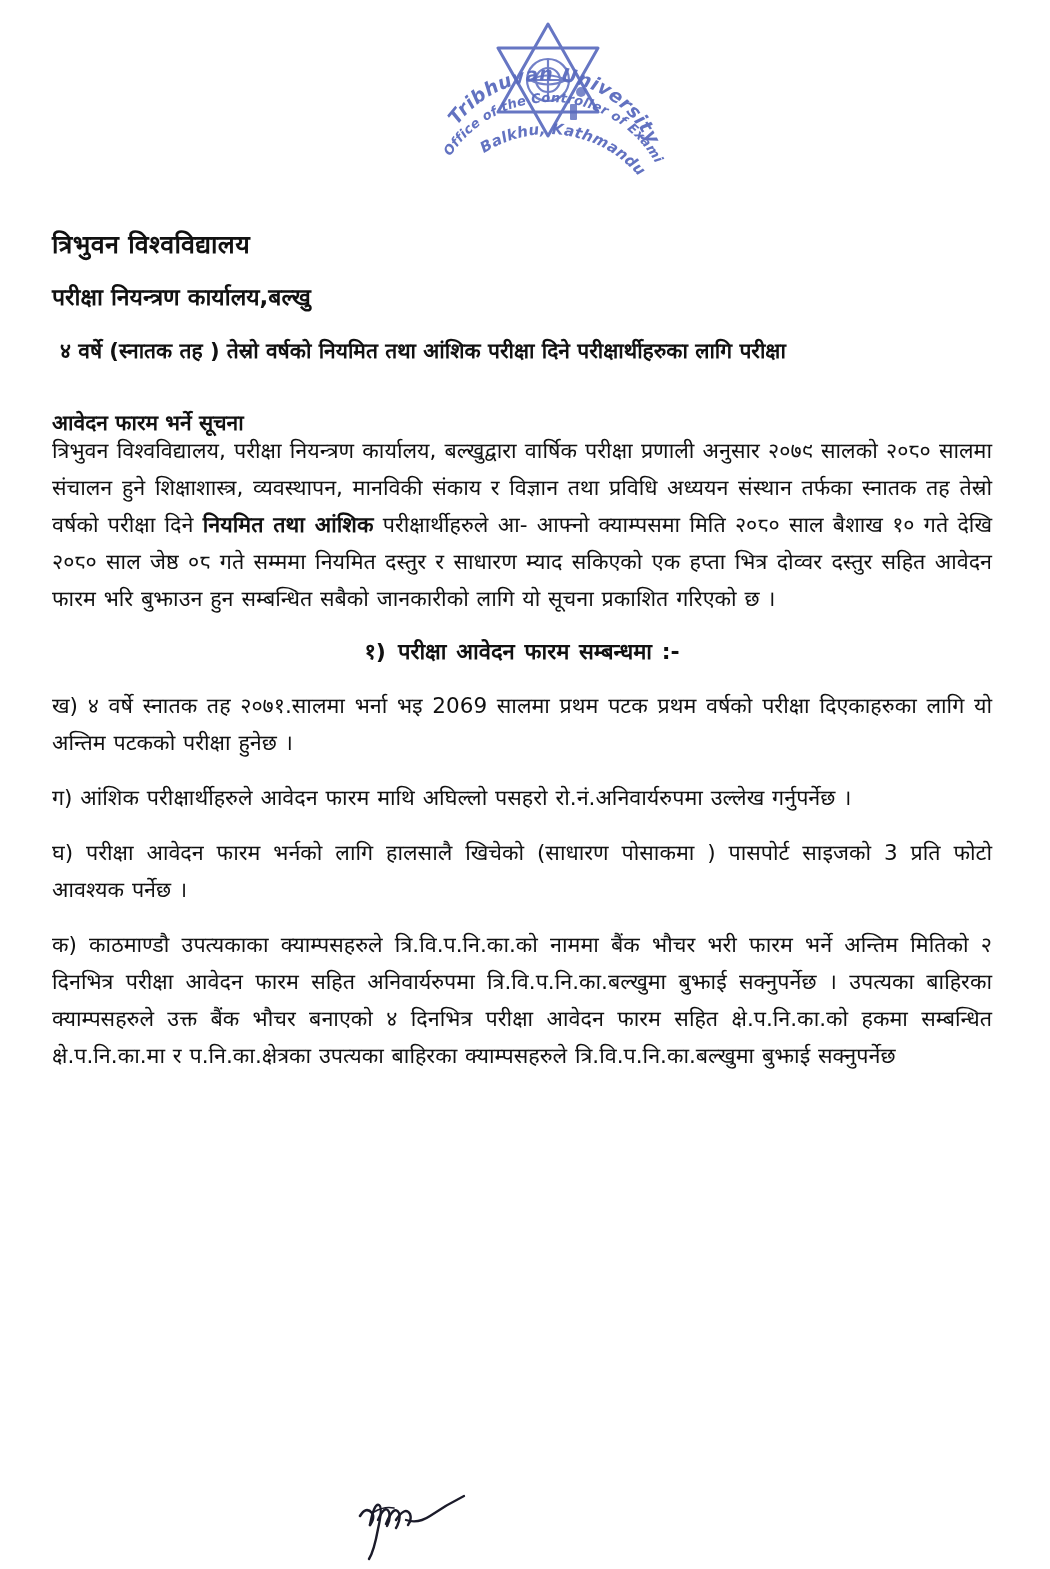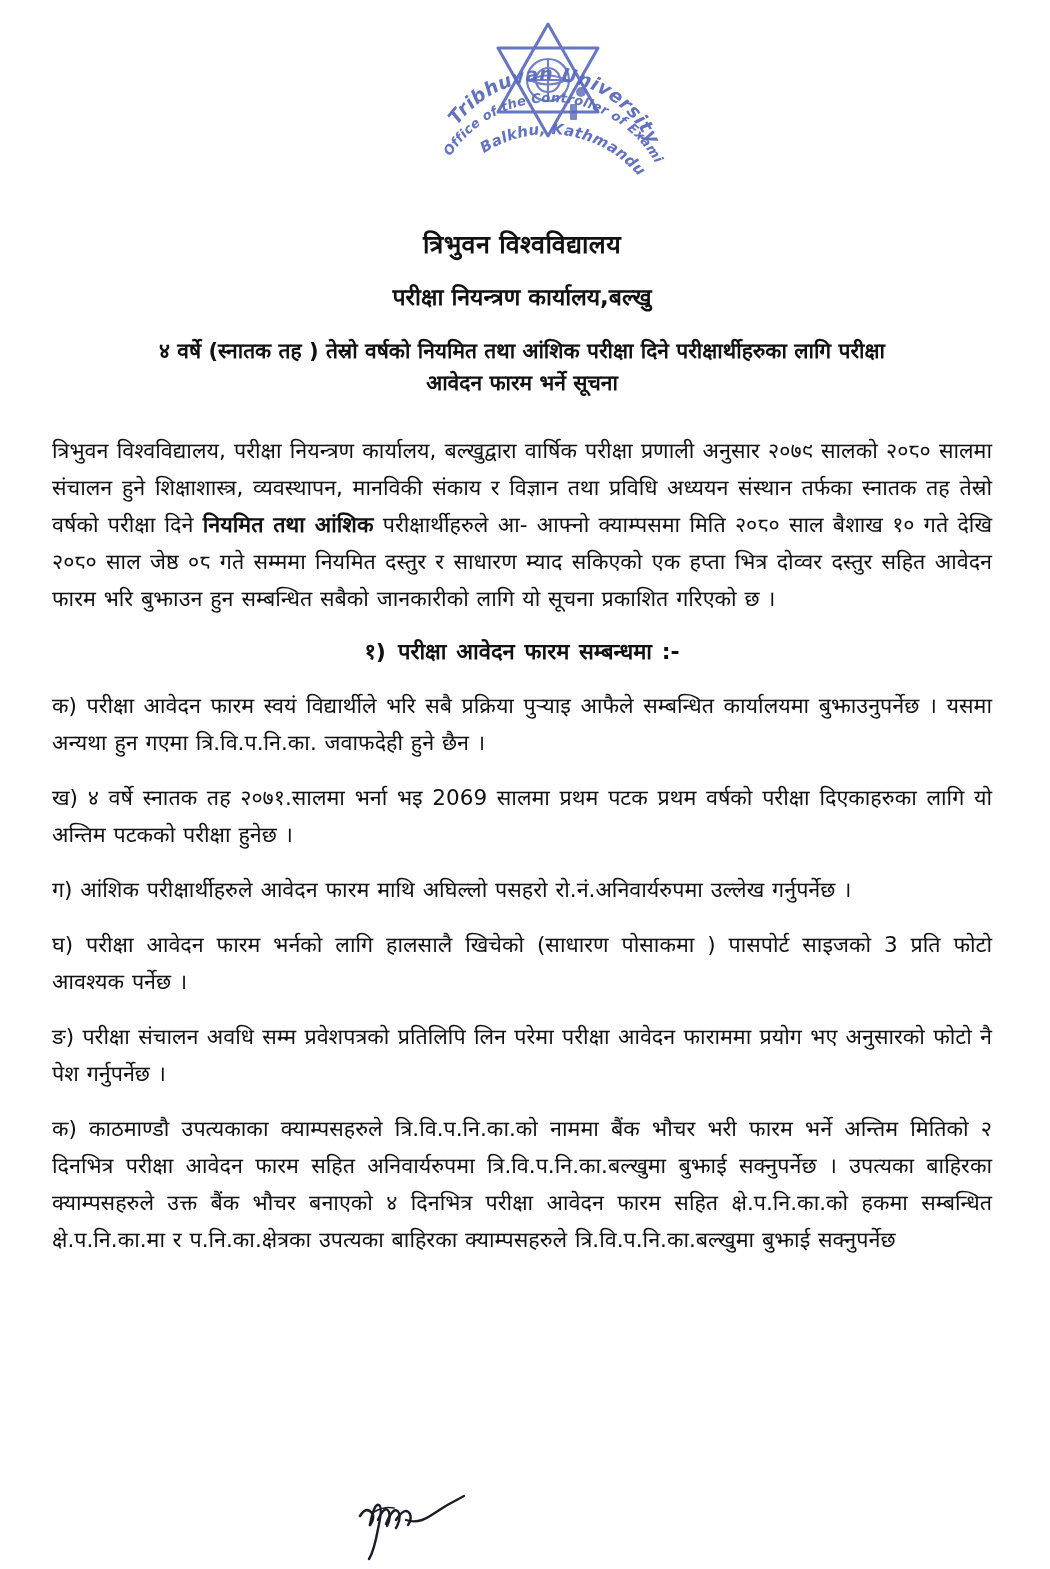--- a/index.html
+++ b/index.html
@@ -32,21 +32,20 @@
     pointer-events: none;
   }
   .stamp svg { display: block; width: 260px; height: 200px; }
 
   
   .head-block {
     position: absolute;
     left: 52px;
     top: 228px;
     width: 940px;
-    text-align: center;
   }
   .head-line-1 {
     font-size: 25px;
     font-weight: 700;
     letter-spacing: 0.4px;
     line-height: 1.35;
     margin-bottom: 20px;
   }
   .head-line-2 {
     font-size: 23px;
@@ -57,20 +56,21 @@
   .head-line-3 {
     font-size: 21px;
     font-weight: 600;
     line-height: 1.6;
     padding: 0 8px;
   }
   .head-line-4 {
     font-size: 21px;
     font-weight: 600;
     line-height: 1.45;
+    margin-top: 40px;
   }
 
   
   .body-block {
     position: absolute;
     left: 52px;
     top: 432px;
     width: 940px;
   }
   p.para {
@@ -154,25 +154,23 @@
   </div>
 
   <div class="body-block">
 
     <p class="para"><span>त्रिभुवन विश्वविद्यालय, परीक्षा नियन्त्रण कार्यालय, बल्खुद्वारा वार्षिक परीक्षा प्रणाली अनुसार २०७९ सालको २०८० सालमा संचालन हुने शिक्षाशास्त्र, व्यवस्थापन, मानविकी संकाय र विज्ञान तथा प्रविधि अध्ययन संस्थान तर्फका स्नातक तह तेस्रो वर्षको परीक्षा दिने </span><span class="b">नियमित तथा आंशिक</span><span> परीक्षार्थीहरुले आ- आफ्नो क्याम्पसमा मिति २०८० साल बैशाख १० गते देखि २०८० साल जेष्ठ ०८ गते सम्ममा नियमित दस्तुर र साधारण म्याद सकिएको एक हप्ता भित्र दोव्वर दस्तुर सहित आवेदन फारम भरि बुझाउन हुन सम्बन्धित सबैको जानकारीको लागि यो सूचना प्रकाशित गरिएको छ ।</span></p>
 
     <h2 class="section">
       <span class="num">१)</span><span>परीक्षा आवेदन फारम सम्बन्धमा :-</span>
     </h2>
 
-    <p class="para">क) परीक्षा आवेदन फारम स्वयं विद्यार्थीले भरि सबै प्रक्रिया पुर्‍याइ आफैले सम्बन्धित कार्यालयमा बुझाउनुपर्नेछ । यसमा अन्यथा हुन गएमा त्रि.वि.प.नि.का. जवाफदेही हुने छैन ।</p>
     <p class="para">ख) ४ वर्षे स्नातक तह २०७१.सालमा भर्ना भइ 2069 सालमा प्रथम पटक प्रथम  वर्षको परीक्षा दिएकाहरुका लागि यो अन्तिम पटकको परीक्षा हुनेछ ।</p>
     <p class="para">ग) आंशिक परीक्षार्थीहरुले आवेदन फारम माथि अघिल्लो पसहरो रो.नं.अनिवार्यरुपमा उल्लेख गर्नुपर्नेछ ।</p>
     <p class="para">घ) परीक्षा आवेदन फारम भर्नको लागि हालसालै खिचेको (साधारण पोसाकमा ) पासपोर्ट साइजको 3 प्रति फोटो आवश्यक पर्नेछ ।</p>
-    <p class="para">ङ) परीक्षा संचालन अवधि सम्म प्रवेशपत्रको प्रतिलिपि लिन परेमा परीक्षा आवेदन फाराममा प्रयोग भए अनुसारको फोटो नै पेश गर्नुपर्नेछ ।</p>
 
 
     <p class="para tight">क) काठमाण्डौ उपत्यकाका क्याम्पसहरुले त्रि.वि.प.नि.का.को नाममा बैंक भौचर भरी फारम भर्ने अन्तिम मितिको २ दिनभित्र परीक्षा आवेदन फारम सहित अनिवार्यरुपमा त्रि.वि.प.नि.का.बल्खुमा बुझाई सक्नुपर्नेछ । उपत्यका बाहिरका क्याम्पसहरुले उक्त बैंक भौचर बनाएको ४ दिनभित्र परीक्षा आवेदन फारम सहित क्षे.प.नि.का.को हकमा सम्बन्धित क्षे.प.नि.का.मा र प.नि.का.क्षेत्रका उपत्यका बाहिरका क्याम्पसहरुले त्रि.वि.प.नि.का.बल्खुमा बुझाई सक्नुपर्नेछ</p>
   </div>
 
   <div class="signature">
     <svg viewBox="0 0 180 80" xmlns="http://www.w3.org/2000/svg">
       <g fill="none" stroke="#1b1b2a" stroke-linecap="round" stroke-linejoin="round">
         <path d="M8 34 q6 -10 12 -3 q3 5 -2 12" stroke-width="2.6"></path>
         <path d="M18 43 q4 -22 9 -20 q4 2 -1 24 q-4 22 -9 30" stroke-width="2.4"></path>

